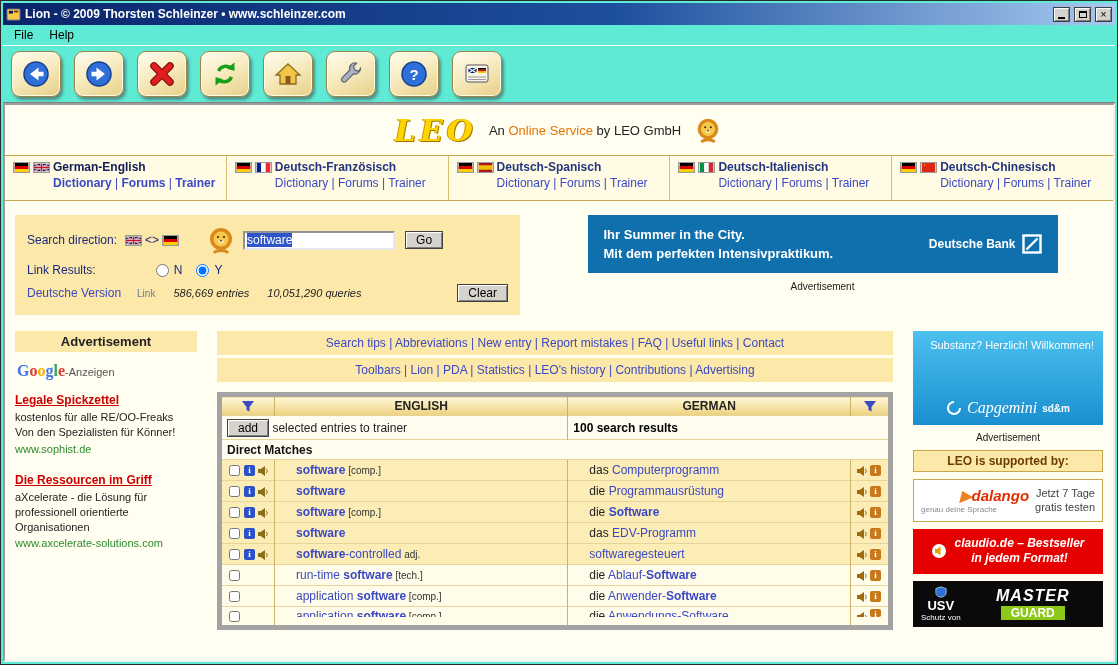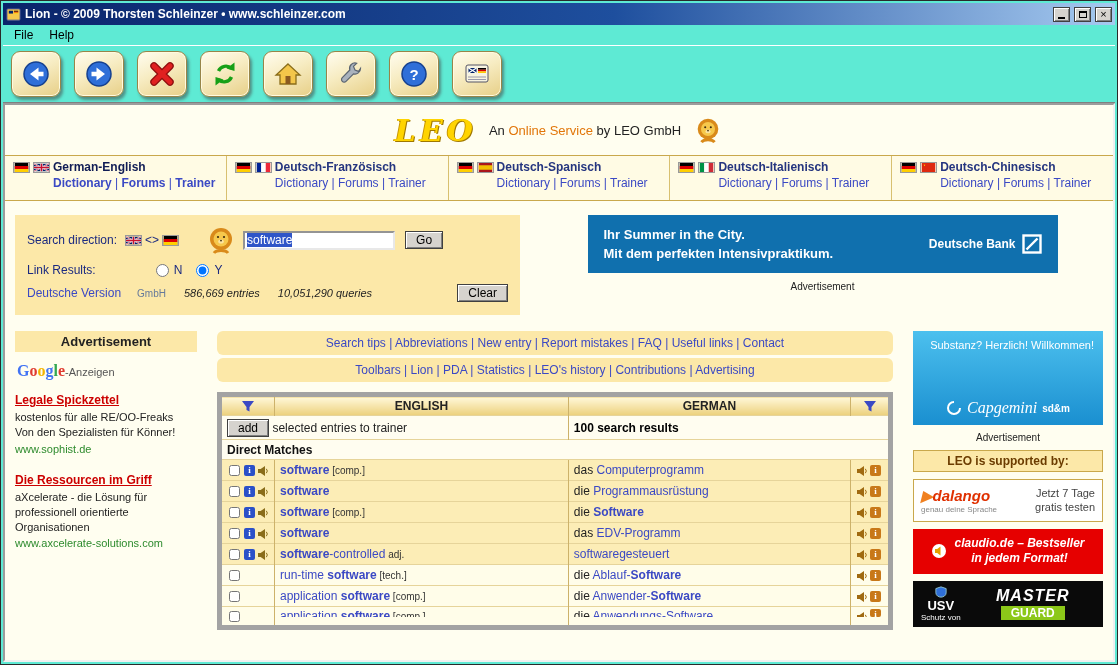--- a/index.html
+++ b/index.html
@@ -92,38 +92,38 @@
   .left-col { width:182px; flex:0 0 182px; }
   .ad-head { background:#fce8a8; text-align:center; font-weight:bold; font-size:13px; color:#222; padding:3px 0; }
   .google-line { margin:10px 2px 12px; font-family:"Liberation Serif", serif; font-size:16px; }
   .ganz { font-family:"Liberation Sans", sans-serif; font-size:11px; color:#555; }
   .ad-item { margin-bottom:15px; font-size:11px; color:#222; line-height:1.35; }
   .ad-item .ad-title { color:#cc0000; font-weight:bold; font-size:12px; text-decoration:underline; display:block; margin-bottom:2px; }
   .ad-item .ad-body { white-space:pre-line; display:block; }
   .ad-item .ad-url { color:#2e8b2e; display:block; margin-top:2px; }
 
   .center-col { flex:1 1 auto; min-width:0; }
-  .menu-bar { background:#fce8a8; text-align:center; padding:5px 0; margin-bottom:3px; font-size:12px;border-radius:6px; }
+  .menu-bar { background:#fce8a8; text-align:center; padding:5px 0; margin-bottom:3px; font-size:12px; }
   .mlink, .msep { color:#3b49c4; }
 
   table.results { width:100%; border-collapse:collapse; margin-top:10px; font-size:12px;
                   background:#fffde9; border:5px solid #a3a3a3; }
   table.results td { border-left:1px solid #cdb26a; border-top:1px solid #e6d49a; padding:2px 5px; }
   table.results tr td:first-child { border-left:none; }
   tr.hdr td { background:linear-gradient(#fff8d8,#ecd07c); font-weight:bold; text-align:center;
               color:#222; height:21px; border-top:none; }
   .c-ic { width:50px; white-space:nowrap; }
   .c-ric { width:34px; white-space:nowrap; text-align:center; }
   tr.addrow td { background:#fffdf0; height:24px; }
   tr.addrow .results-count { font-weight:bold; color:#000; }
   tr.sectionrow td { background:#fffdf0; font-weight:bold; color:#111; height:20px; }
   tr.rrow { height:21px; }
   tr.rrow.g1 td { background:#fcedb6; }
   tr.rrow.g2 td { background:#fffde9; }
-  tr.rrow a { color:inherit; }
+  tr.rrow a { color:inherit;margin-left:16px; }
   tr.rrow.clipped td { height:8px; padding-top:0; padding-bottom:0; }
   tr.rrow.clipped td > * { display:inline-block; height:8px; overflow:hidden; vertical-align:top; }
   .p-b { font-weight:bold; color:#3b49c4; }
   .p-l { color:#3b49c4; }
   .p-a { color:#222; }
   .p-t { font-size:10px; color:#333; }
   .iico { display:inline-block; width:11px; height:11px; background:#2b50c8; color:#fff;
           font:bold 9px/11px "Liberation Serif", serif; text-align:center; border-radius:2px;
           margin:0 2px; vertical-align:middle; }
   .iico2 { background:#c87818; }
@@ -138,21 +138,21 @@
   .cap-logo { text-align:center; display:flex; align-items:center; justify-content:center; gap:5px; }
   .cap-logo svg { width:16px; height:16px; }
   .cap-name { font-family:"Liberation Serif", serif; font-style:italic; font-size:16px; }
   .cap-name2 { font-weight:bold; font-size:10px; }
   .rc-adlabel { text-align:center; font-size:10px; color:#222; }
   .supported { background:#fce8a8; border:1px solid #c9a84c; text-align:center; font-size:12px;
                font-weight:bold; color:#6b3c00; padding:3px 0; }
   .dalango { border:1px solid #c9a84c; background:#fff; display:flex; align-items:center;
              justify-content:space-between; padding:6px 7px; }
   .dal-logo { display:flex; flex-direction:column; }
-  .dal-brand { color:#e03000; font-weight:bold; font-style:italic; font-size:15px; }
+  .dal-brand { color:#e03000; font-weight:bold; font-style:italic; font-size:15px;margin-left:39px; }
   .dal-play { color:#f08020; }
   .dal-tag { font-size:8px; color:#888; }
   .dal-text { font-size:11px; color:#444; text-align:right; line-height:1.3; }
   .claudio { background:#e60000; color:#fff; display:flex; align-items:center; gap:7px;
              justify-content:center; padding:7px 4px; }
   .claudio svg { width:16px; height:16px; flex:0 0 16px; }
   .claudio-text { font-weight:bold; font-style:italic; font-size:12px; text-align:center; line-height:1.3; }
   .usv { background:#0a0a0a; color:#fff; display:flex; align-items:center; gap:10px; padding:5px 8px; height:46px; }
   .usv-left { display:flex; flex-direction:column; align-items:center; }
   .usv-name { font-weight:bold; font-size:13px; }
@@ -423,21 +423,21 @@
             <span class="lbl">Link Results:</span>
             <span class="radio-group">
               <input type="radio" name="linkresults" style="">
               <span>N</span>
               <input type="radio" name="linkresults" checked="" style="">
               <span>Y</span>
             </span>
           </div>
           <div class="sp-row">
             <a class="dv-link">Deutsche Version</a>
-            <a class="news-link">GmbH</a>
+            <a class="news-link">Link</a>
             <span class="stats">586,669 entries</span>
             <span class="stats">10,051,290 queries</span>
             <button class="btn clear-btn">Clear</button>
           </div>
         </div>
         <div class="banner-wrap">
           <div class="banner">
             <div class="banner-text">
               <div>Ihr Summer in the City.</div>
               <div>Mit dem perfekten Intensivpraktikum.</div>

